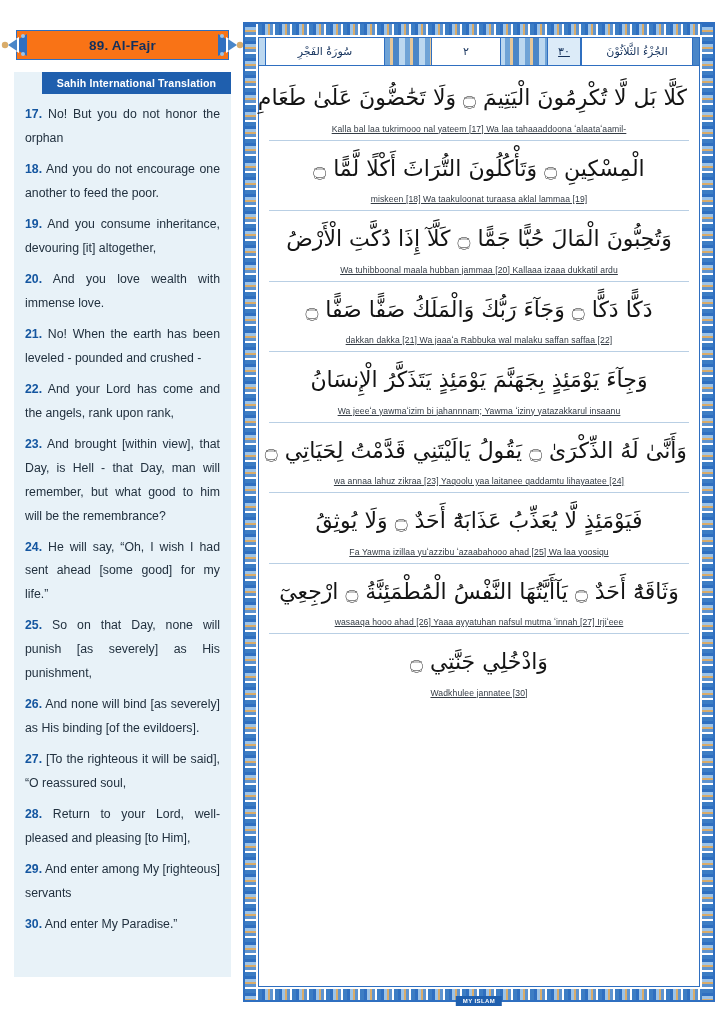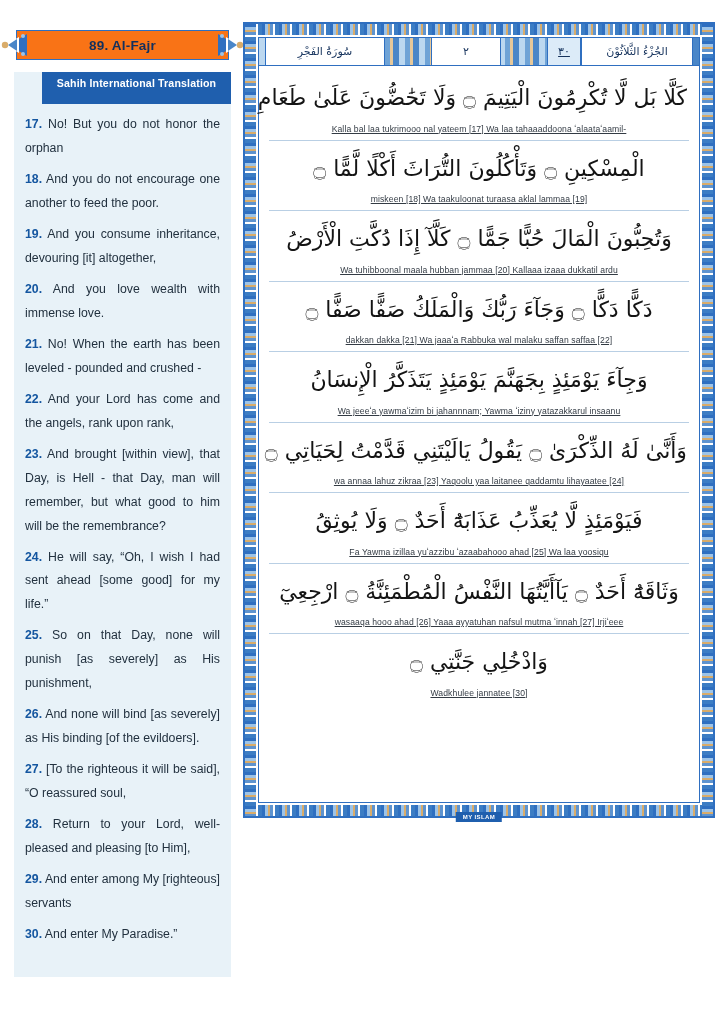--- a/index.html
+++ b/index.html
@@ -42,21 +42,21 @@
     margin: 10px 12px 0 14px;
     background: #e8f2f8;
     padding: 0 0 14px 0;
     min-height: 905px;
   }
   .trans-header {
     background: #1f5fae;
     color: #ffffff;
     font-size: 10.6px; font-weight: bold;
     text-align: center;
-    padding: 5px 4px 15px 4px;
+    padding: 5px 4px 5px 4px;
     letter-spacing: .15px;
     margin-left: 28px;
   }
   .verses { padding: 9px 11px 0 11px; }
   .verse {
     font-size: 12.3px;
     line-height: 1.95;
     color: #22313f;
     text-align: justify;
     margin-bottom: 7px;
@@ -64,21 +64,21 @@
   .verse .num { color: #1456a0; font-weight: bold; }
 
   
   .right-col {
     flex: 1 1 auto;
     position: relative;
     padding: 22px 10px 22px 0;
   }
   .frame {
     position: relative;
-    width: 100%; height: 796px;
+    width: 100%; height: 980px;
     border: 2px solid #2f6fc0;
     background: #ffffff;
     padding: 11px;
   }
   .band {
     position: absolute;
     background-repeat: repeat;
   }
   
   .band-h {

